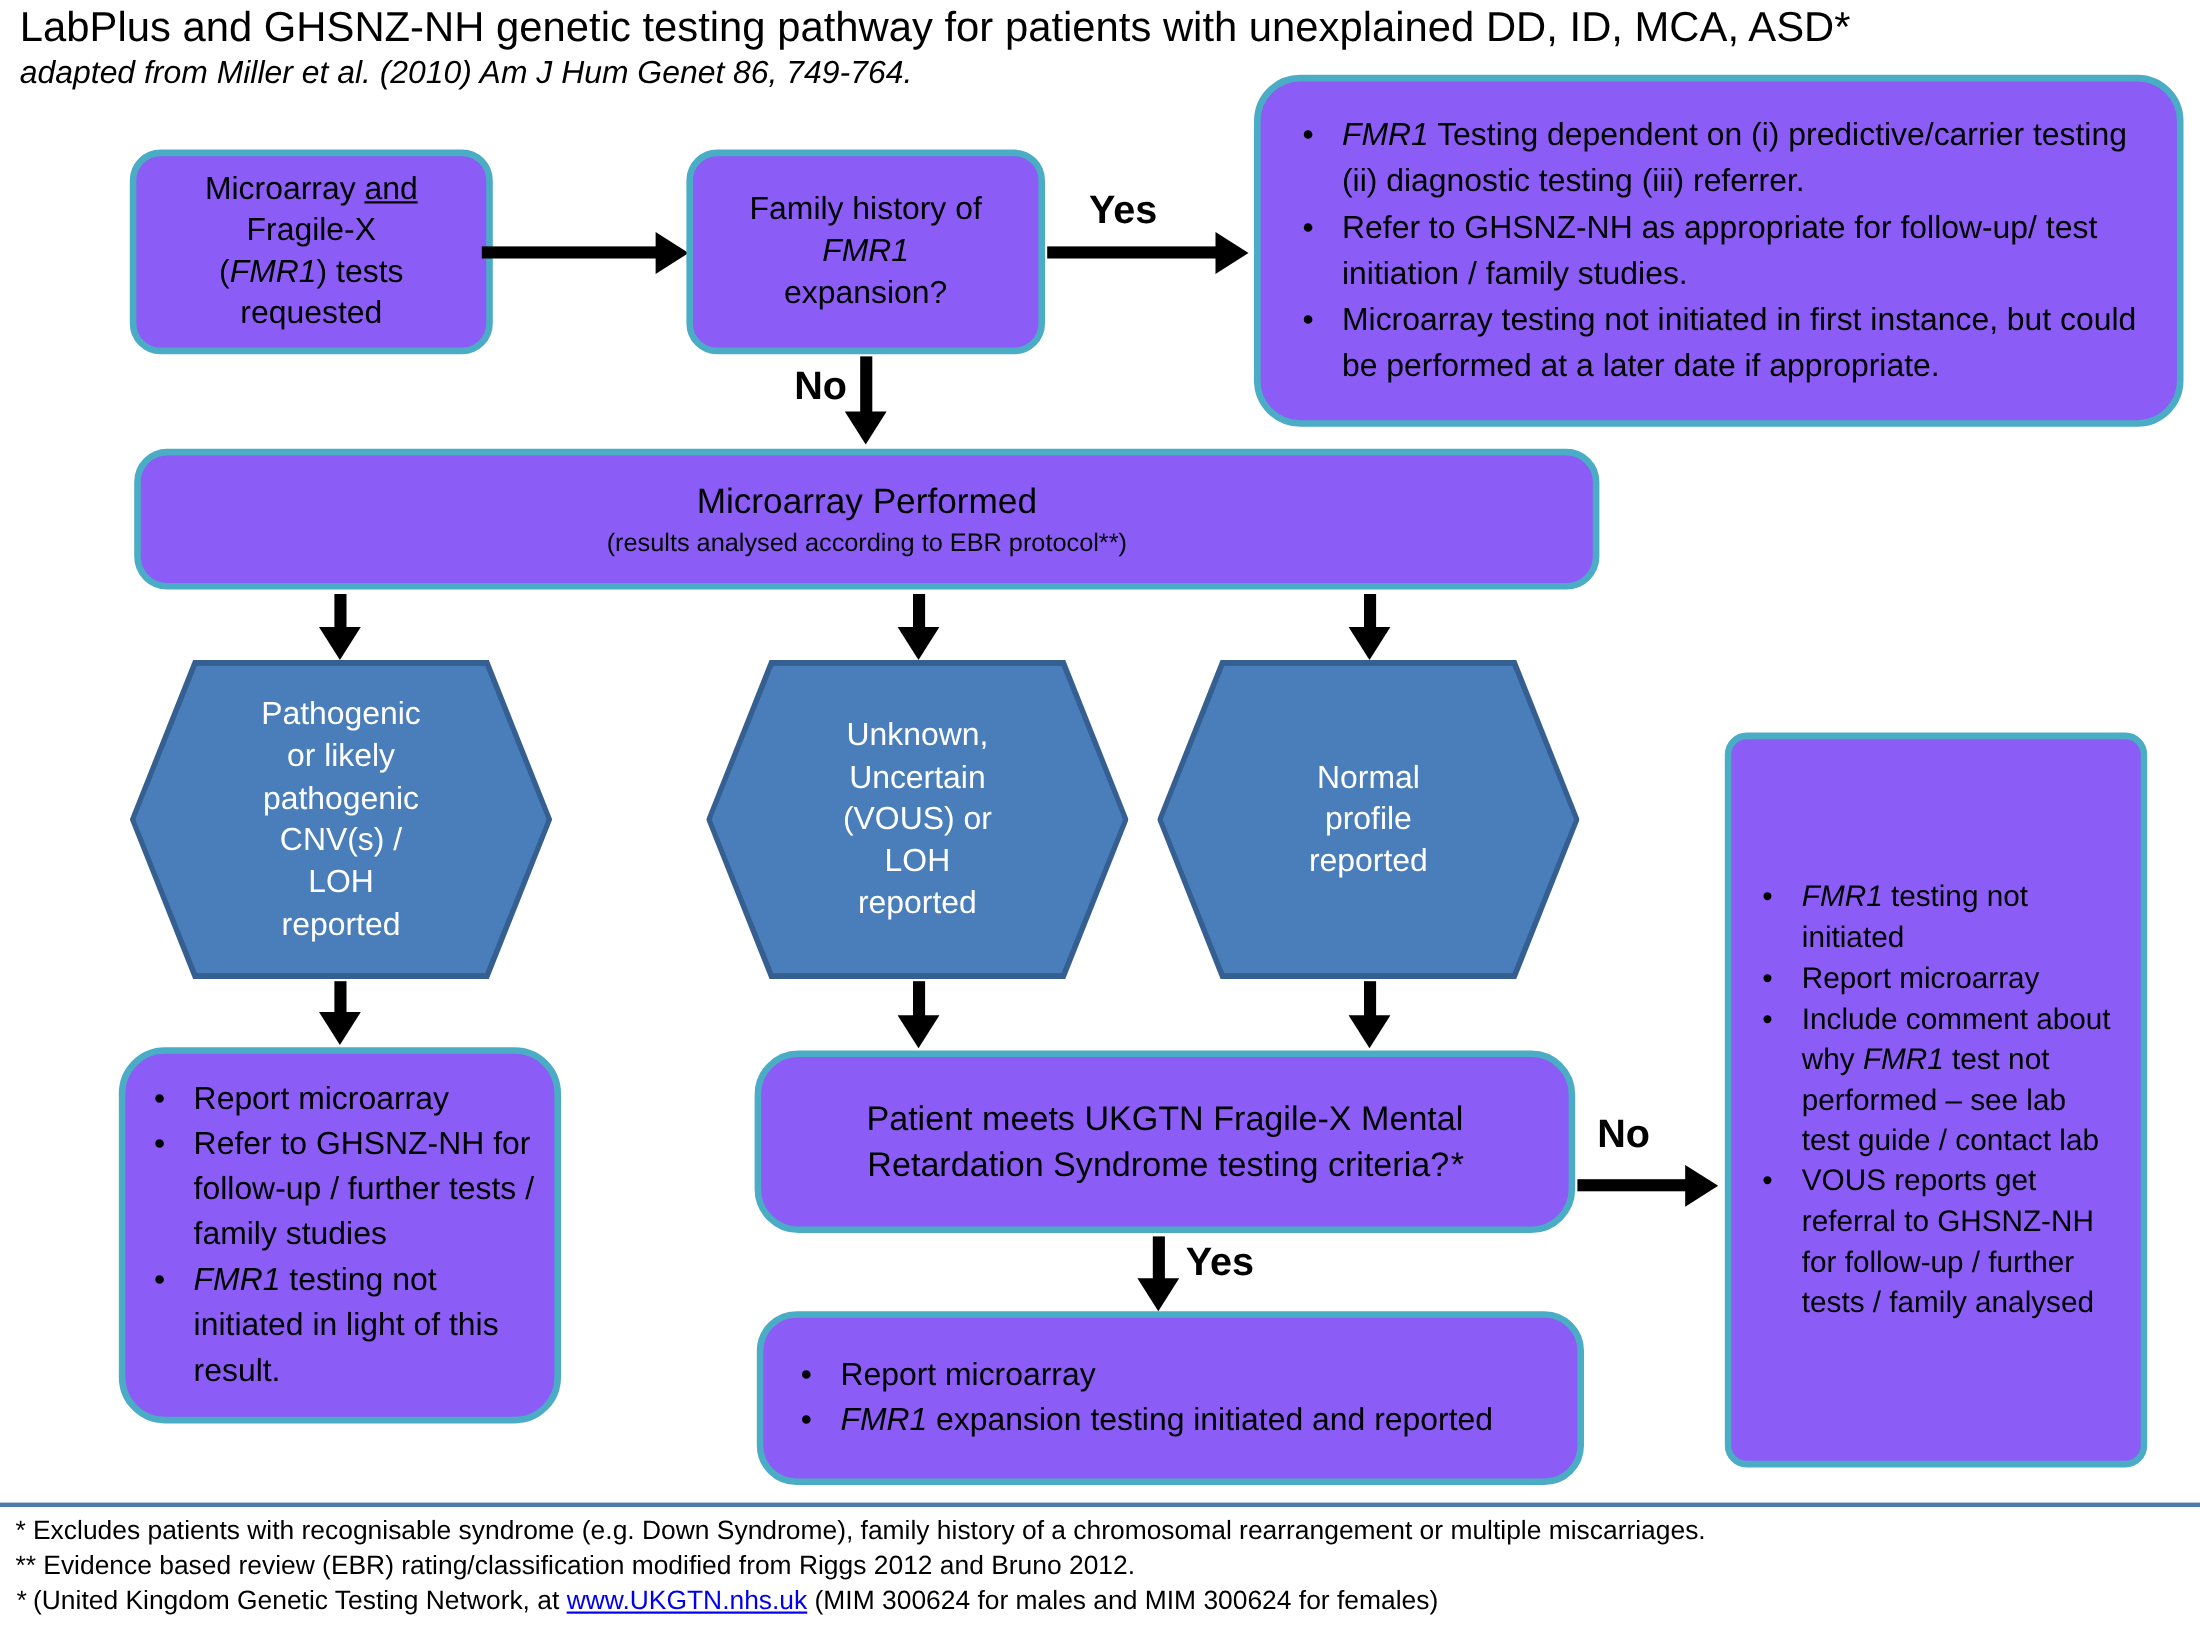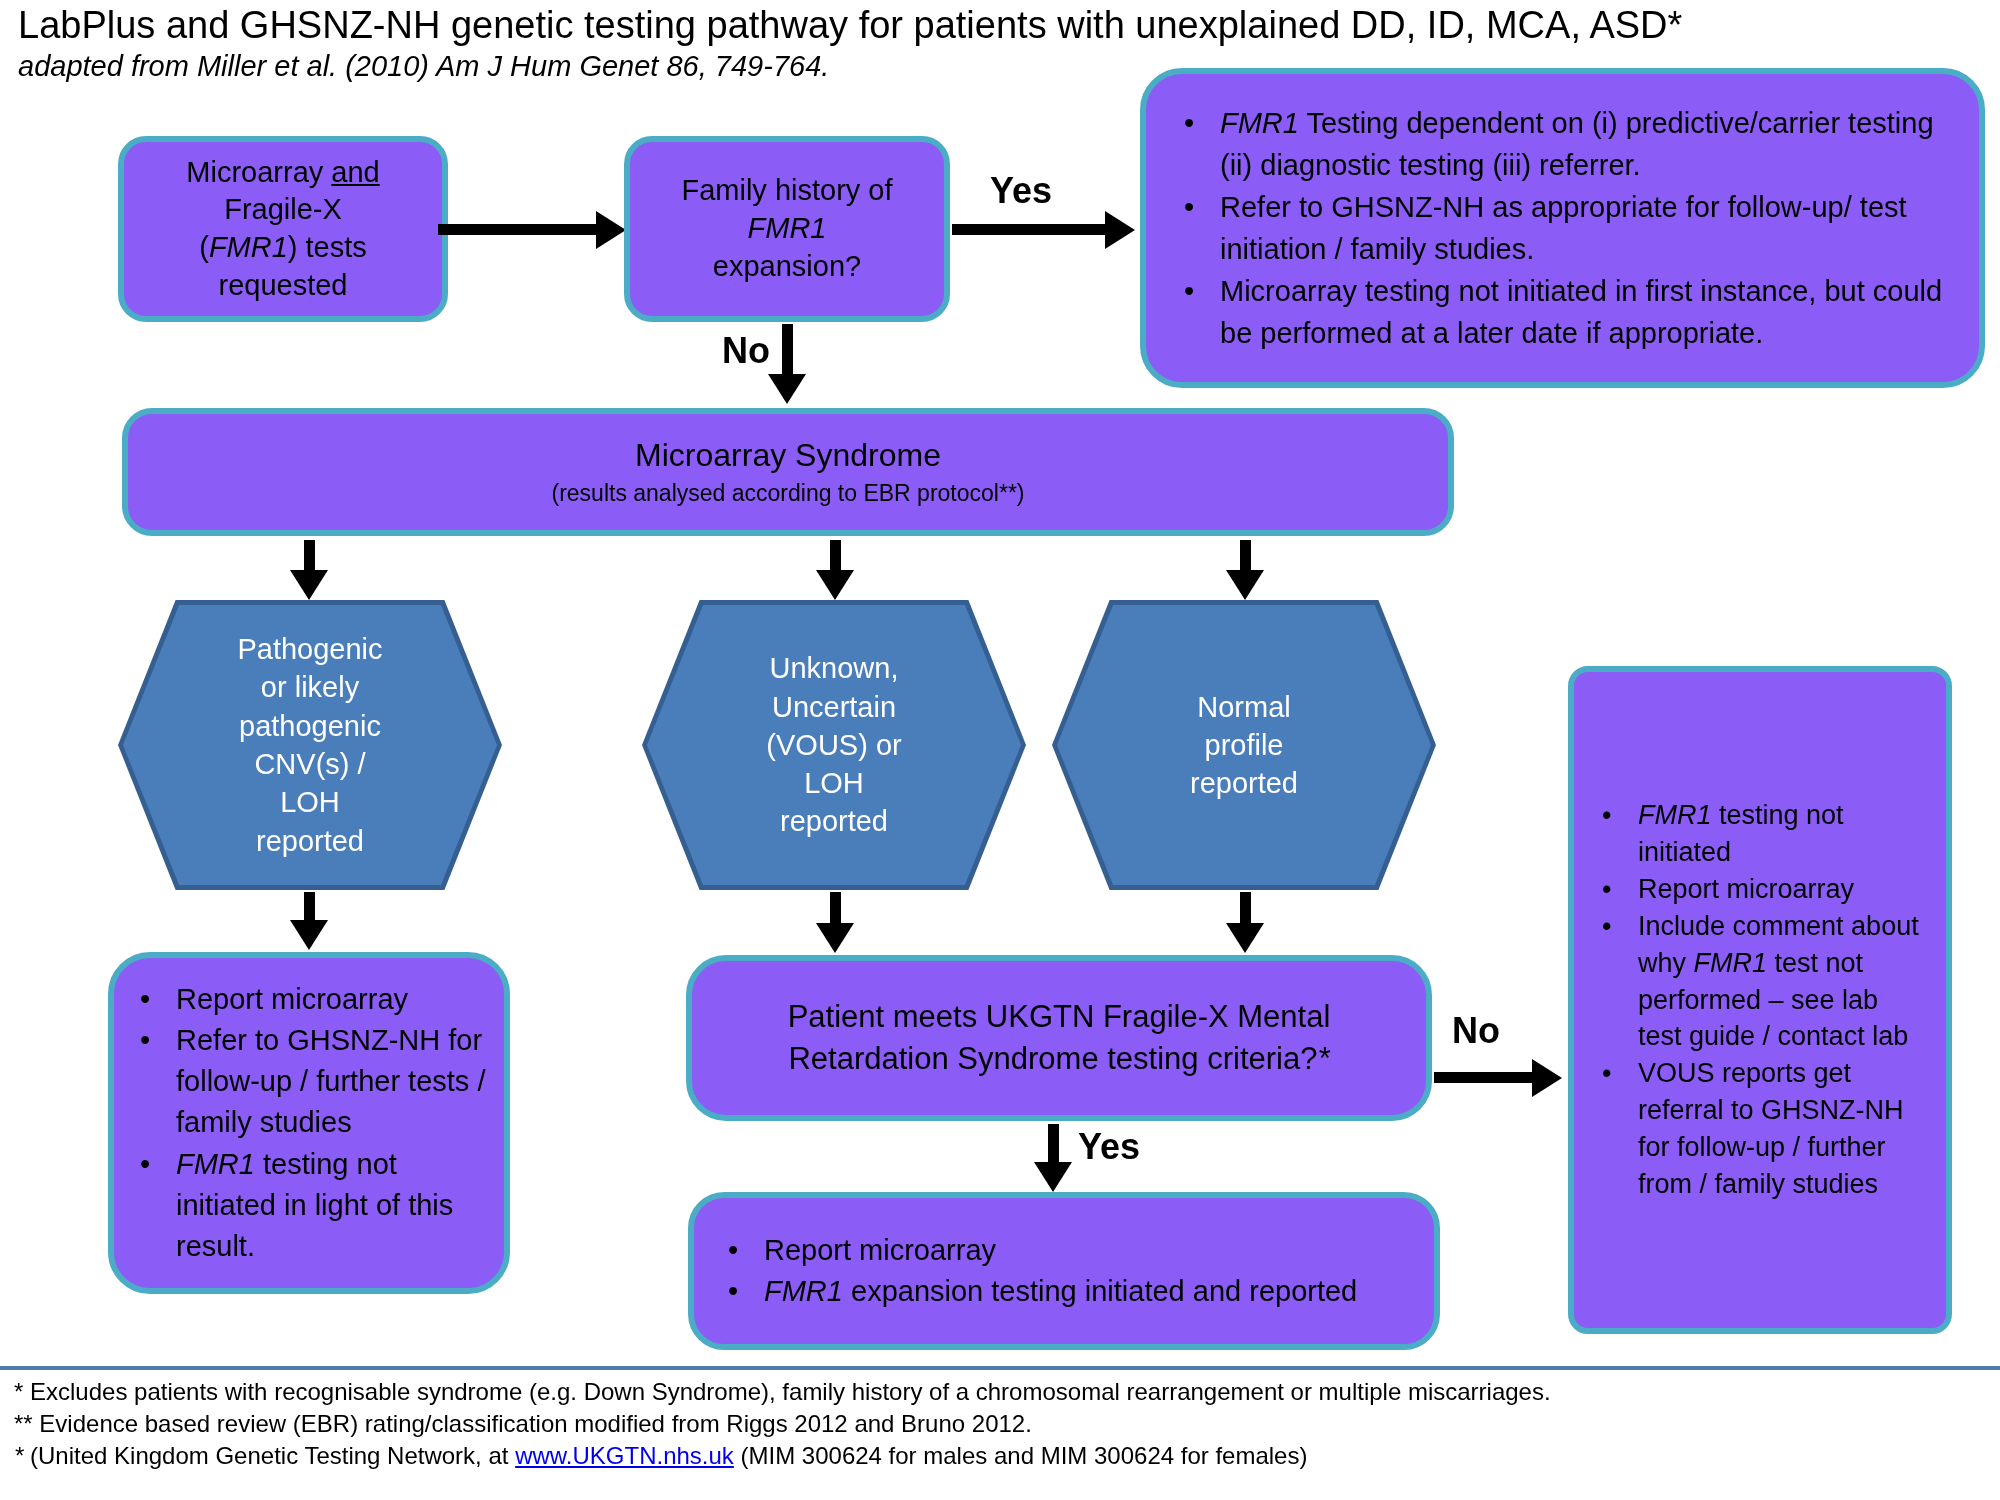--- a/index.html
+++ b/index.html
@@ -80,21 +80,21 @@
         <li class="bullet-item">Refer to GHSNZ-NH as appropriate for follow-up/ test initiation / family studies.</li>
         <li class="bullet-item">Microarray testing not initiated in first instance, but could be performed at a later date if appropriate.</li>
       </ul>
   </div>
 
   <div class="edge-label" style="left:722px;top:330px;">No</div>
   <div class="shaft" style="left:782px;top:324px;width:11px;height:52px;"></div>
   <div class="head-d" style="left:768px;top:374px;"></div>
 
   <div class="node center-col" style="left:122px;top:408px;width:1332px;height:128px;border-radius:30px;">
-    <div style="font-size:32px;">Microarray Syndrome</div>
+    <div style="font-size:32px;">Microarray Performed</div>
     <div style="font-size:23px;margin-top:6px;">(results analysed according to EBR protocol**)</div>
   </div>
 
   <div class="shaft" style="left:304px;top:540px;width:11px;height:32px;"></div>
   <div class="head-d" style="left:290px;top:570px;"></div>
   <div class="shaft" style="left:830px;top:540px;width:11px;height:32px;"></div>
   <div class="head-d" style="left:816px;top:570px;"></div>
   <div class="shaft" style="left:1240px;top:540px;width:11px;height:32px;"></div>
   <div class="head-d" style="left:1226px;top:570px;"></div>
 
@@ -168,21 +168,21 @@
         <li class="bullet-item">Report microarray</li>
         <li class="bullet-item"><em>FMR1</em> expansion testing initiated and reported</li>
       </ul>
   </div>
 
   <div class="node center-col" style="left:1568px;top:666px;width:384px;height:668px;border-radius:20px;padding:24px 18px;">
     <ul class="bullets" style="font-size:27px;line-height:1.37;">
         <li class="bullet-item"><em>FMR1</em> testing not initiated</li>
         <li class="bullet-item">Report microarray</li>
         <li class="bullet-item">Include comment about why <em>FMR1</em> test not performed – see lab test guide / contact lab</li>
-        <li class="bullet-item">VOUS reports get referral to GHSNZ-NH for follow-up / further from / family studies</li>
+        <li class="bullet-item">VOUS reports get referral to GHSNZ-NH for follow-up / further tests / family analysed</li>
       </ul>
   </div>
 
   <div class="divider"></div>
   <div class="footnotes">
       <div class="footnote-line">* Excludes patients with recognisable syndrome (e.g. Down Syndrome), family history of a chromosomal rearrangement or multiple miscarriages.</div>
       <div class="footnote-line">** Evidence based review (EBR) rating/classification modified from Riggs 2012 and Bruno 2012.</div>
       <div class="footnote-line"><em>*</em> (United Kingdom Genetic Testing Network, at <span class="link">www.UKGTN.nhs.uk</span> (MIM 300624 for males and MIM 300624 for females)</div>
     </div>
 

